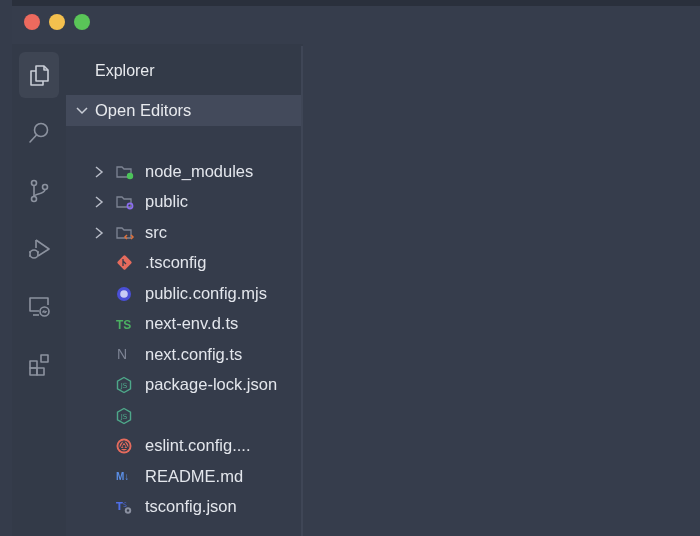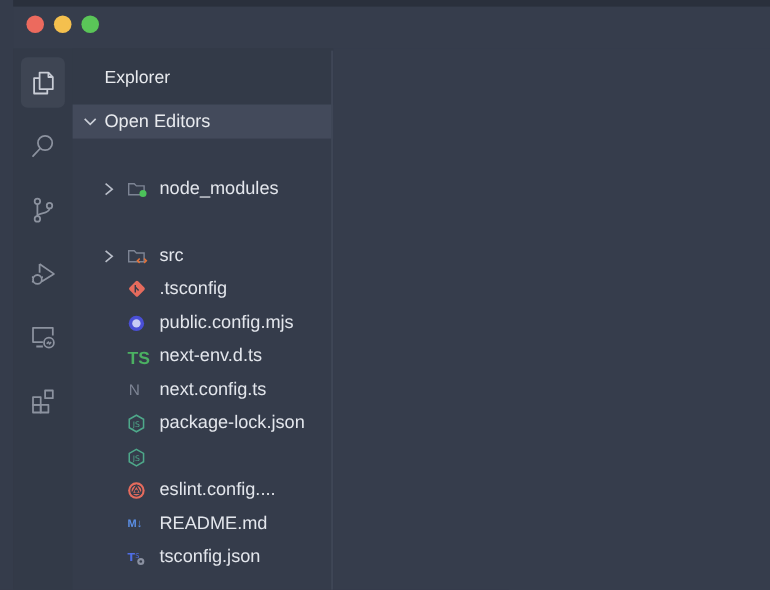--- a/index.html
+++ b/index.html
@@ -150,20 +150,30 @@
     <svg class="chev" viewBox="0 0 12 14" fill="none" stroke="#b8bdc8" stroke-width="1.5">
         <path d="M3 2 L9 7 L3 12"></path>
       </svg>
     <svg class="icon" viewBox="0 0 20 18" fill="none">
       <path d="M2 4 h5 l2 2 h7 v8 h-14 z" stroke="#7d8494" stroke-width="1.3"></path>
       <circle cx="15" cy="13" r="3.2" fill="#4cc35a"></circle>
     </svg>
     <span class="name">node_modules</span>
   </div>
 
+  <div class="tree-row" style="top:187px;">
+    <svg class="chev" viewBox="0 0 12 14" fill="none" stroke="#b8bdc8" stroke-width="1.5">
+        <path d="M3 2 L9 7 L3 12"></path>
+      </svg>
+    <svg class="icon" viewBox="0 0 20 18" fill="none">
+      <path d="M2 4 h5 l2 2 h7 v8 h-14 z" stroke="#7d8494" stroke-width="1.3"></path>
+      <circle cx="15" cy="13" r="2.6" stroke="#8b6cf0" stroke-width="1.6"></circle>
+    </svg>
+    <span class="name">public</span>
+  </div>
 
   <div class="tree-row" style="top:218px;">
     <svg class="chev" viewBox="0 0 12 14" fill="none" stroke="#b8bdc8" stroke-width="1.5">
         <path d="M3 2 L9 7 L3 12"></path>
       </svg>
     <svg class="icon" viewBox="0 0 20 18" fill="none">
       <path d="M2 4 h5 l2 2 h7 v8 h-14 z" stroke="#7d8494" stroke-width="1.3"></path>
       <path d="M12 11 l-2 2 l2 2 M16 11 l2 2 l-2 2" stroke="#e0713a" stroke-width="1.5"></path>
     </svg>
     <span class="name">src</span>
@@ -179,21 +189,21 @@
 
   <div class="tree-row" style="top:279px;">
     <svg class="icon" viewBox="0 0 20 18">
       <circle cx="9" cy="9" r="7" fill="#4a4fd6"></circle>
       <circle cx="9" cy="9" r="3.8" fill="#c8cbf5"></circle>
     </svg>
     <span class="name">public.config.mjs</span>
   </div>
 
   <div class="tree-row" style="top:309px;">
-    <span class="icon" style="font-size:16px;font-weight:bold;color:#4bb062;top:9px;left:50px;">TS</span>
+    <span class="icon" style="font-size:12px;font-weight:bold;color:#4bb062;top:9px;left:50px;">TS</span>
     <span class="name">next-env.d.ts</span>
   </div>
 
   <div class="tree-row" style="top:340px;">
     <span class="icon" style="font-size:14px;color:#7d8494;top:6px;left:51px;">N</span>
     <span class="name">next.config.ts</span>
   </div>
 
   <div class="tree-row" style="top:370px;">
     <svg class="icon" viewBox="0 0 20 18" fill="none">

